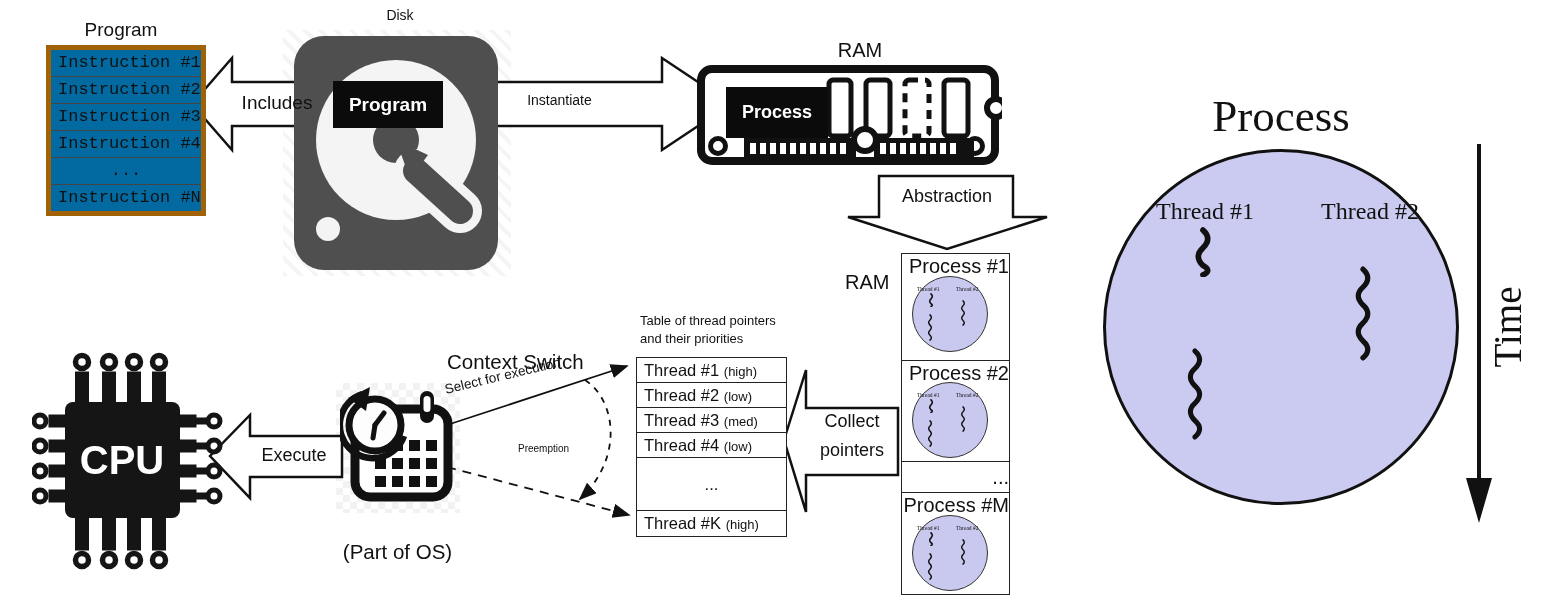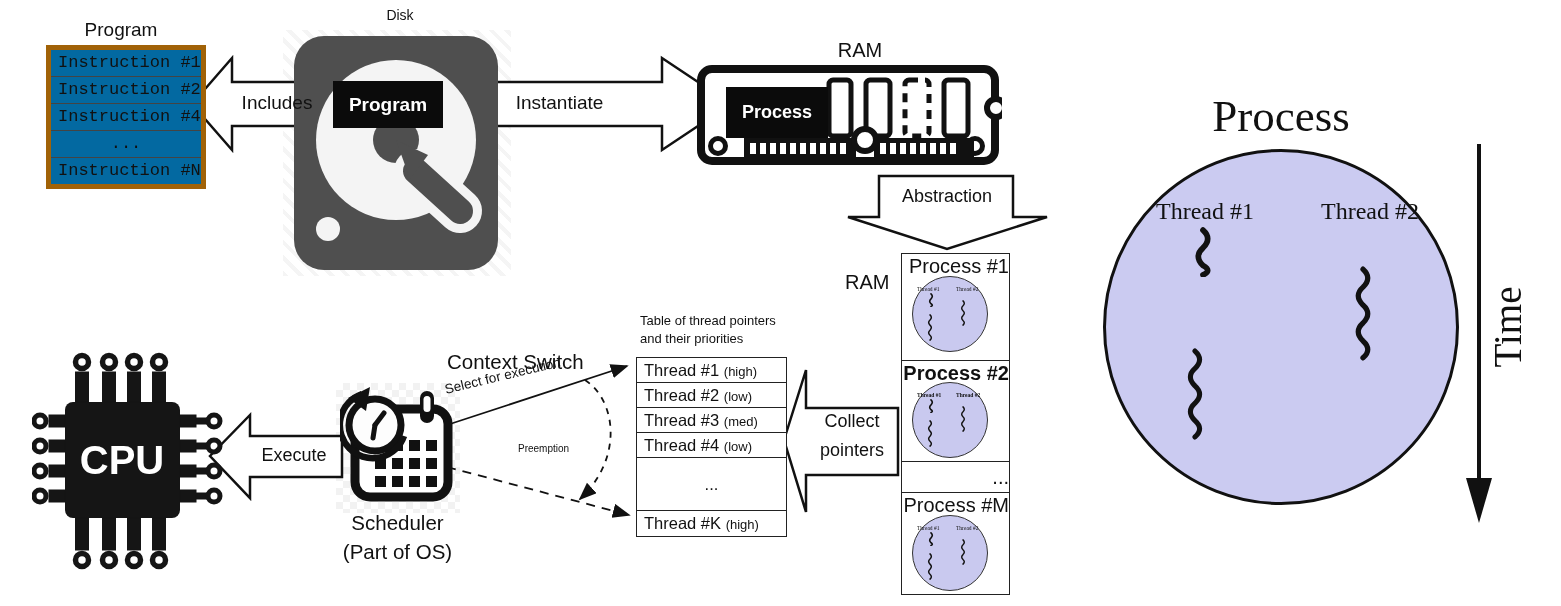--- a/index.html
+++ b/index.html
@@ -80,39 +80,40 @@
 
     <line x1="450" y1="424" x2="627" y2="366" stroke="#111" stroke-width="1.8" marker-end="url(#ah)"></line>
     <line x1="447" y1="467" x2="629" y2="515" stroke="#111" stroke-width="1.8" stroke-dasharray="9 7" marker-end="url(#ah)"></line>
     <path d="M585,380 C617,401 623,459 580,499" fill="none" stroke="#111" stroke-width="1.8" stroke-dasharray="6 6" marker-end="url(#ah)"></path>
   </svg>
 
   <div class="abs ctr lbl" style="left:46px;top:19px;width:150px;font-size:19px;">Program</div>
   <div class="abs ptable">
     <div class="row">Instruction #1</div>
     <div class="row">Instruction #2</div>
+    <div class="row">Instruction #3</div>
     <div class="row">Instruction #4</div>
     <div class="row dots">...</div>
     <div class="row">Instruction #N</div>
   </div>
 
   <div class="abs ctr lbl" style="left:330px;top:7px;width:140px;font-size:14px;">Disk</div>
   <svg class="abs" style="left:288px;top:33px" width="218" height="240" viewBox="0 0 218 240">
     <rect x="6" y="3" width="204" height="234" rx="30" fill="#4f4f4f"></rect>
     <circle cx="108" cy="107" r="80" fill="#f4f4f4"></circle>
     <circle cx="108" cy="107" r="23" fill="#4f4f4f"></circle>
     <line x1="128" y1="138" x2="172" y2="178" stroke="#f4f4f4" stroke-width="44" stroke-linecap="round"></line>
     <line x1="128" y1="138" x2="172" y2="178" stroke="#4f4f4f" stroke-width="26" stroke-linecap="round"></line>
     <path d="M108,107 L140,122 L122,146 Z" fill="#4f4f4f"></path>
     <circle cx="40" cy="196" r="12" fill="#f4f4f4"></circle>
   </svg>
 
   <div class="abs ctr lbl" style="left:222px;top:92px;width:110px;font-size:19px;">Includes</div>
   <div class="abs badge" style="left:333px;top:81px;width:110px;height:47px;font-size:19px;">Program</div>
-  <div class="abs ctr lbl" style="left:487px;top:92px;width:145px;font-size:19px;">Instantiate</div>
+  <div class="abs ctr lbl" style="left:487px;top:92px;width:145px;font-size:14px;">Instantiate</div>
 
   <div class="abs ctr lbl" style="left:810px;top:39px;width:100px;font-size:20px;">RAM</div>
   <svg class="abs" style="left:696px;top:64px" width="306" height="110" viewBox="0 0 306 110">
     <rect x="5" y="5" width="294" height="92" rx="11" fill="#fff" stroke="#111" stroke-width="8"></rect>
     <circle cx="300" cy="44" r="9" fill="#fff" stroke="#111" stroke-width="6"></circle>
     <rect x="133" y="16" width="22" height="56" rx="4" fill="#fff" stroke="#111" stroke-width="5"></rect>
     <rect x="170" y="16" width="24" height="56" rx="4" fill="#fff" stroke="#111" stroke-width="5"></rect>
     <rect x="209" y="16" width="24" height="56" rx="4" fill="#fff" stroke="#111" stroke-width="5" stroke-dasharray="9 7"></rect>
     <rect x="248" y="16" width="24" height="56" rx="4" fill="#fff" stroke="#111" stroke-width="5"></rect>
     <circle cx="22" cy="82" r="7.5" fill="#fff" stroke="#111" stroke-width="5"></circle>
@@ -155,21 +156,21 @@
             <use href="#sq2"></use>
           </svg>
         <svg class="abs" style="left:47px;top:23px" width="6" height="26">
             <use href="#sq5"></use>
           </svg>
         <svg class="abs" style="left:14px;top:37px" width="6" height="27">
             <use href="#sq5"></use>
           </svg>
       </div>
     </div>
-    <div class="pcell" style="height:100px;font-weight:bold;">
+    <div class="pcell" style="height:100px;">
       <div class="ptitle">Process #2</div>
       <div class="mini" style="left:10px;top:21px;">
         <span class="mt" style="left:4px;top:9px;">Thread #1</span>
         <span class="mt" style="left:43px;top:9px;">Thread #2</span>
         <svg class="abs" style="left:15px;top:16px" width="6" height="14">
             <use href="#sq2"></use>
           </svg>
         <svg class="abs" style="left:47px;top:23px" width="6" height="26">
             <use href="#sq5"></use>
           </svg>
@@ -238,21 +239,20 @@
         <rect x="52" y="90" width="11" height="11"></rect>
       <rect x="69" y="90" width="11" height="11"></rect>
         <rect x="86" y="90" width="11" height="11"></rect>
     </g>
     <circle cx="35" cy="39" r="26" fill="#fdfdfd" stroke="#111" stroke-width="7"></circle>
     <line x1="35" y1="39" x2="44" y2="27" stroke="#111" stroke-width="5" stroke-linecap="round"></line>
     <line x1="35" y1="39" x2="33" y2="52" stroke="#111" stroke-width="5" stroke-linecap="round"></line>
     <path d="M 64,50 A 33 33 0 1 1 22,8" fill="none" stroke="#111" stroke-width="6.5"></path>
     <polygon points="8,12 30,1 26,25" fill="#111"></polygon>
   </svg>
-  <div class="abs ctr lbl" style="left:315px;top:511px;width:165px;font-size:20.5px;">Scheduler</div>
   <div class="abs ctr lbl" style="left:315px;top:540px;width:165px;font-size:20.5px;">(Part of OS)</div>
 
   <div class="abs ctr lbl" style="left:248px;top:445px;width:92px;font-size:18px;">Execute</div>
 
   <svg class="abs" style="left:32px;top:348px" width="192" height="238" viewBox="0 0 192 238">
     <rect x="33" y="54" width="115" height="116" rx="8" fill="#151515"></rect>
     <text x="90" y="126" text-anchor="middle" fill="#fff" font-size="40" font-weight="bold" font-family="Liberation Sans, DejaVu Sans, sans-serif">CPU</text>
     <g stroke="#151515" fill="#151515">
 
       <g>

